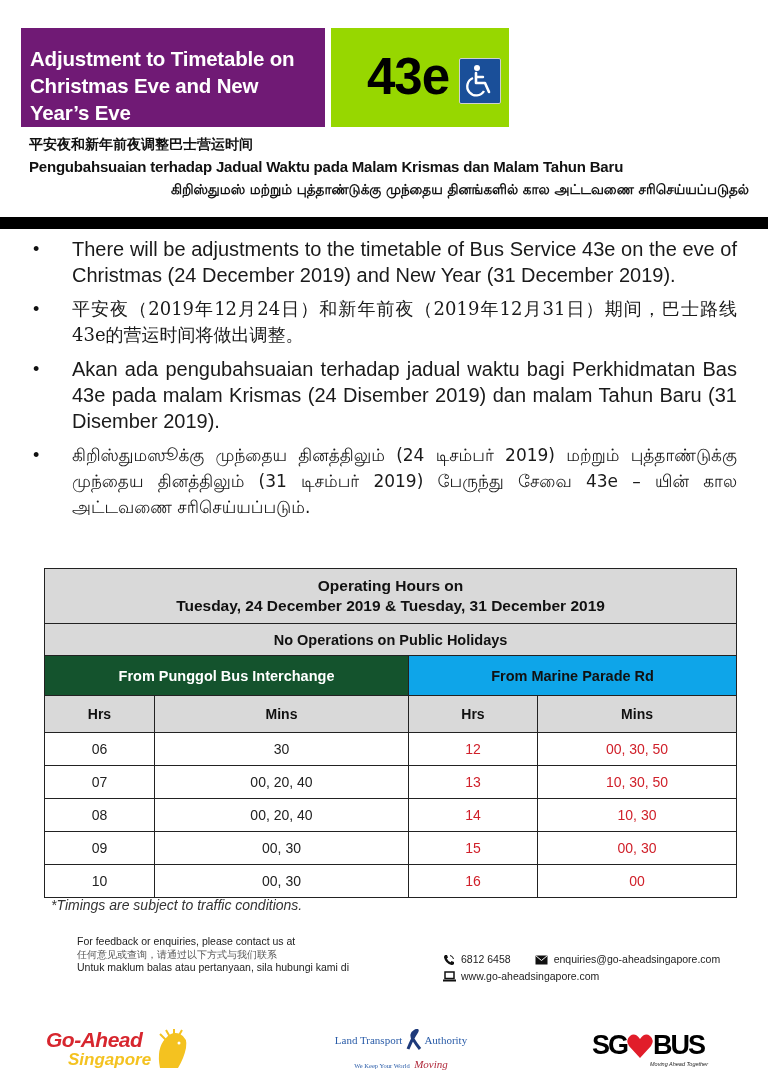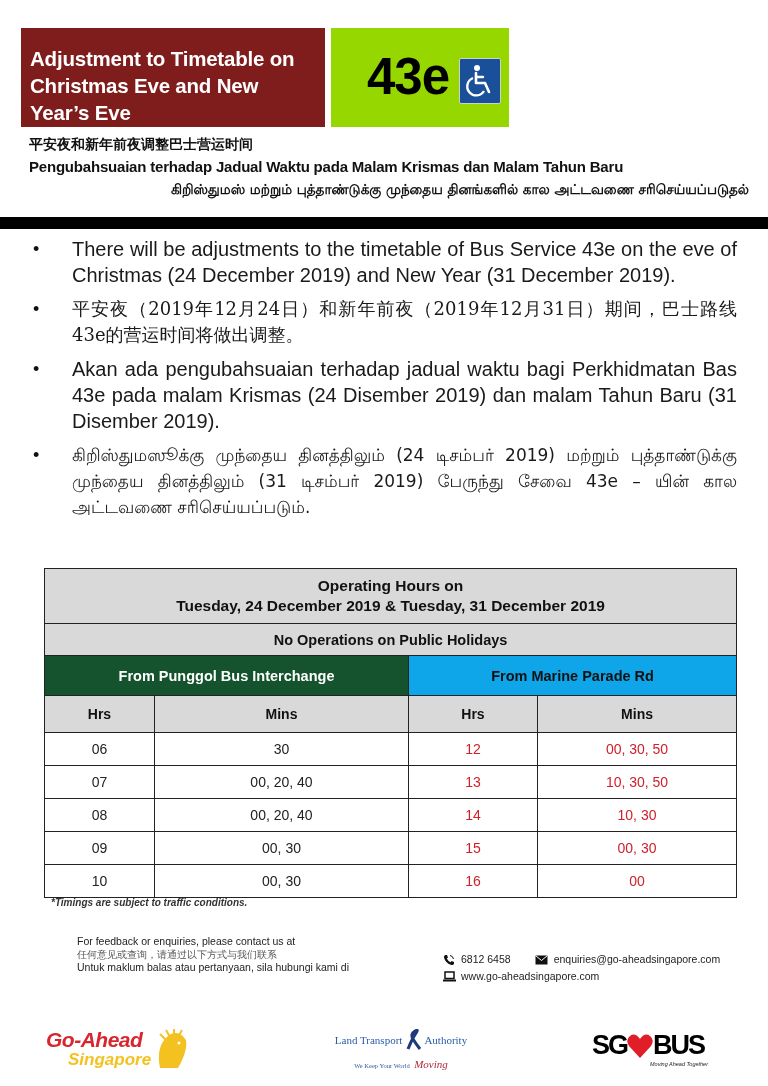--- a/index.html
+++ b/index.html
@@ -1,21 +1,21 @@
 <!DOCTYPE html>
 <html><head>
 <meta charset="utf-8">
 <style>
   * { box-sizing: border-box; margin: 0; padding: 0; }
   html, body { width: 768px; height: 1086px; background: #ffffff; overflow: hidden; }
   body { position: relative; font-family: "Liberation Sans", "DejaVu Sans", sans-serif; color: #111; }
 
   .title-box {
     position: absolute; left: 21px; top: 28px; width: 304px; height: 99px;
-    background: #7f1d1d; color: #ffffff; padding: 17px 10px 0 9px;
+    background: #701a75; color: #ffffff; padding: 17px 10px 0 9px;
     font-weight: bold; font-size: 20.5px; line-height: 27px; letter-spacing: -0.2px;
   }
   .route-box {
     position: absolute; left: 331px; top: 28px; width: 178px; height: 99px;
     background: #97d700; display: flex; align-items: center;
   }
   .route-num {
     position: absolute; left: 36px; top: 16px;
     font-weight: bold; font-size: 51px; line-height: 66px; color: #000; letter-spacing: -1px;
   }
@@ -46,21 +46,21 @@
   table.tt td { border: 1.5px solid #222; text-align: center; font-size: 14px; }
   .tt .hdr td { background: #d9d9d9; font-weight: bold; font-size: 15.5px; line-height: 20px; height: 55px; }
   .tt .noops td { background: #d9d9d9; font-weight: bold; font-size: 14.5px; height: 32px; }
   .tt .dir td { font-weight: bold; font-size: 14.5px; height: 40px; }
   .tt .dir .from-a { background: #14532d; color: #ffffff; }
   .tt .dir .from-b { background: #0ea5e9; color: #111; }
   .tt .colh td { background: #d9d9d9; font-weight: bold; font-size: 14px; height: 37px; }
   .tt .row td { height: 33px; background: #fff; font-size: 14px; color: #222; }
   .tt .row td.red { color: #d0202a; }
 
-  .note { position: absolute; left: 51px; top: 897px; font-size: 10px; font-style: italic; color: #333; font-weight: bold; }
+  .note { position: absolute; left: 51px; top: 897px; font-size: 14px; font-style: italic; color: #333; }
 
   .contact { position: absolute; left: 45px; top: 935px; width: 400px; font-size: 10.5px; line-height: 13px; color: #222; margin-left: 32px; }
   .contact .zh { font-family: "DejaVu Serif", serif; color: #555; font-size: 10px; }
   .contact .ta { font-family: "DejaVu Sans", sans-serif; font-size: 10px; line-height: 15px; margin-top: 2px; }
 
   .contact-info { position: absolute; left: 442px; top: 951px; font-size: 10.5px; color: #222; line-height: 17px; }
   .contact-info .line { display: flex; align-items: center; }
   .contact-info .ico { display: inline-flex; width: 14px; height: 12px; margin-right: 5px; align-items: center; justify-content: center; }
 
   .logos { position: absolute; left: 0; top: 1020px; width: 768px; height: 60px; }

